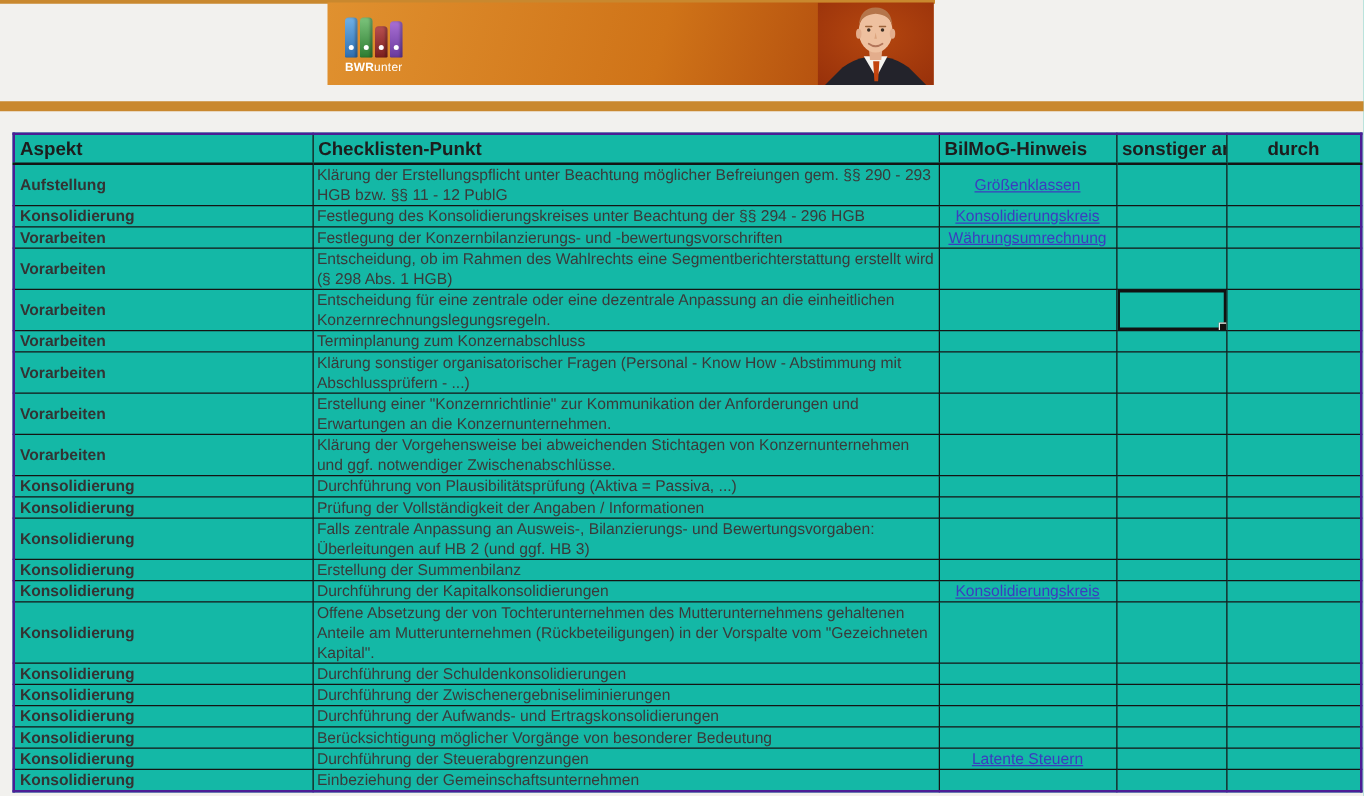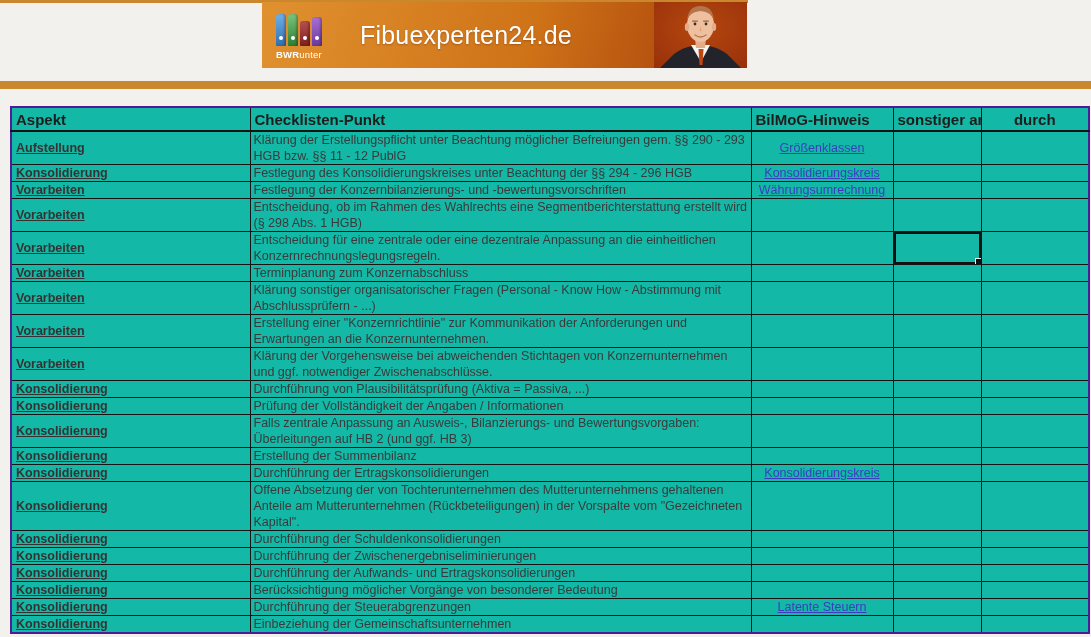--- a/index.html
+++ b/index.html
@@ -40,21 +40,21 @@
   }
   col.c1{width:239px;} col.c2{width:501px;} col.c3{width:142px;} col.c4{width:88px;} col.c5{width:108px;}
   th,td{border:1px solid #141414;overflow:hidden;}
   thead th{
     border-bottom:2px solid #141414;height:20px;
     font-size:15px;font-weight:bold;color:#1d1d1d;text-align:left;
     padding:1px 2px 1px 4px;white-space:nowrap;
   }
   thead th.center{text-align:center;padding-left:2px;border-radius:12px;}
   tbody td{font-size:12.5px;color:#3a3a3a;line-height:16px;vertical-align:middle;}
-  td.c-aspekt{font-weight:bold;padding:0 2px 0 4px;color:#333;text-decoration:underline;}
+  td.c-aspekt{font-weight:bold;padding:0 2px 0 4px;color:#333;}
   td.c-punkt{padding:0 3px 0 3px;margin-left:30px;}
   td.c-hinweis{text-align:center;padding:0 2px;margin-left:26px;}
   td.c-erledigt,td.c-durch{position:relative;}
   tbody tr{height:17px;}
   a.hint-link{color:#3c3cc0;text-decoration:underline;cursor:pointer;}
   
   .sel-box{position:absolute;left:0;top:0;right:0;bottom:0;border:2px solid #111;}
   .sel-handle{
     position:absolute;right:-3px;bottom:-3px;width:5px;height:5px;
     background:#111;border:1px solid #f4f3f0;
@@ -76,21 +76,20 @@
         </div>
       <div class="folder f3">
           <span class="dot"></span>
         </div>
       <div class="folder f4">
           <span class="dot"></span>
         </div>
     </div>
     <div class="bwr"><b>BWR</b><span>unter</span></div>
   </div>
-  <div class="banner-title">Fibuexperten24.de</div>
   <div class="photo">
     <svg width="93" height="66" viewBox="0 0 93 66" xmlns="http://www.w3.org/2000/svg">
       <defs>
         <radialGradient id="pbg" cx="50%" cy="40%" r="80%">
           <stop offset="0%" stop-color="#b5470f"></stop>
           <stop offset="100%" stop-color="#97300a"></stop>
         </radialGradient>
       </defs>
       <rect width="93" height="66" fill="url(#pbg)"></rect>
 
@@ -232,21 +231,21 @@
   </tr>
         <tr>
     <td class="c-aspekt">Konsolidierung</td>
     <td class="c-punkt">Erstellung der Summenbilanz</td>
     <td class="c-hinweis"></td>
     <td class="c-erledigt"></td>
     <td class="c-durch"></td>
   </tr>
         <tr>
     <td class="c-aspekt">Konsolidierung</td>
-    <td class="c-punkt">Durchführung der Ertragskonsolidierungen</td>
+    <td class="c-punkt">Durchführung der Kapitalkonsolidierungen</td>
     <td class="c-hinweis"><a class="hint-link" href="#">Konsolidierungskreis</a></td>
     <td class="c-erledigt"></td>
     <td class="c-durch"></td>
   </tr>
         <tr>
     <td class="c-aspekt">Konsolidierung</td>
     <td class="c-punkt">Offene Absetzung der von Tochterunternehmen des Mutterunternehmens gehaltenen Anteile am Mutterunternehmen (Rückbeteiligungen) in der Vorspalte vom "Gezeichneten Kapital".</td>
     <td class="c-hinweis"></td>
     <td class="c-erledigt"></td>
     <td class="c-durch"></td>

